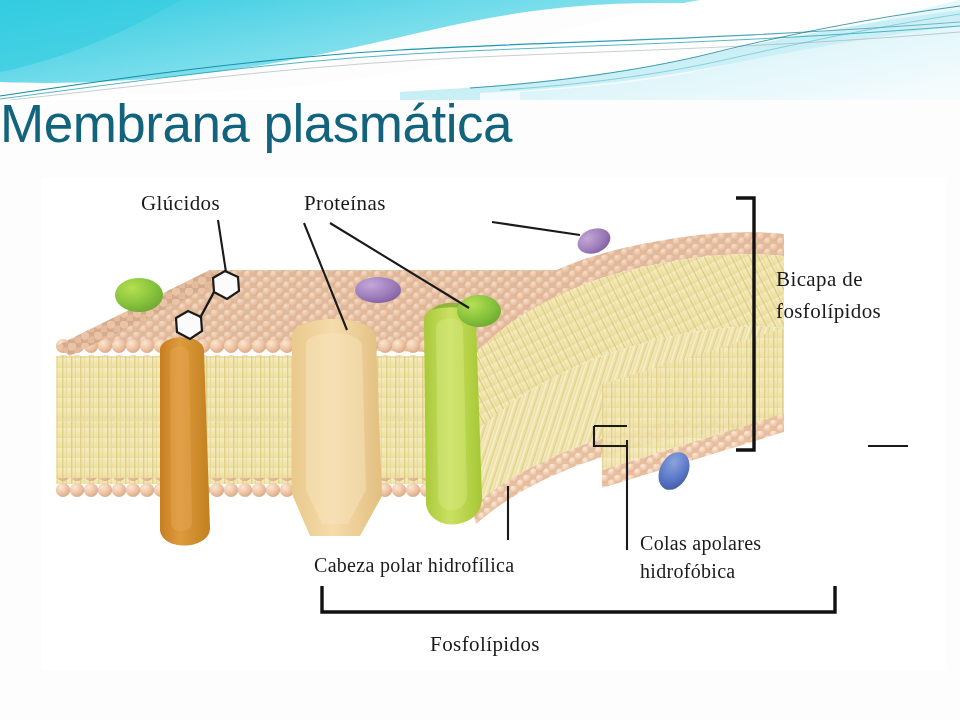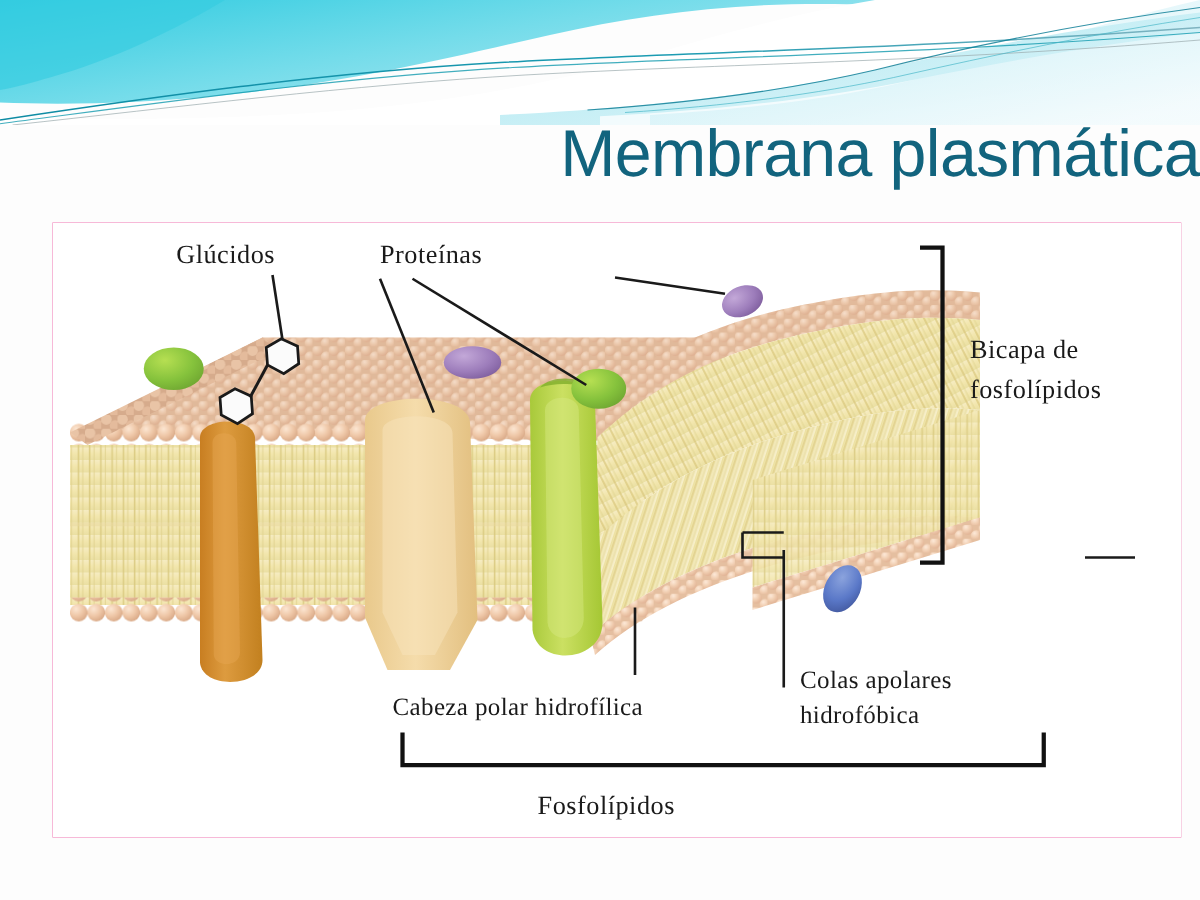--- a/index.html
+++ b/index.html
@@ -18,33 +18,33 @@
   #header-decor {
     position: absolute;
     left: 0; top: 0;
     width: 960px; height: 100px;
     pointer-events: none;
   }
   #slide-title {
     position: absolute;
     left: 0; top: 96px;
     width: 960px;
-    text-align: right;
+    text-align: left;
     font-family: "Liberation Sans", sans-serif;
     font-size: 53px;
     font-weight: 400;
     letter-spacing: -0.5px;
     color: #12647e;
     line-height: 1.05;
   }
   #diagram-panel {
     position: absolute;
     left: 42px; top: 178px;
     width: 903px; height: 492px;
-    background: #ec4899;
+    background: #8b5cf6;
   }
   #diagram-svg {
     display: block;
     width: 903px;
     height: 492px;
   }
   .dlabel {
     font-family: "Liberation Serif", serif;
     font-size: 21px;
     fill: #1a1a1a;

